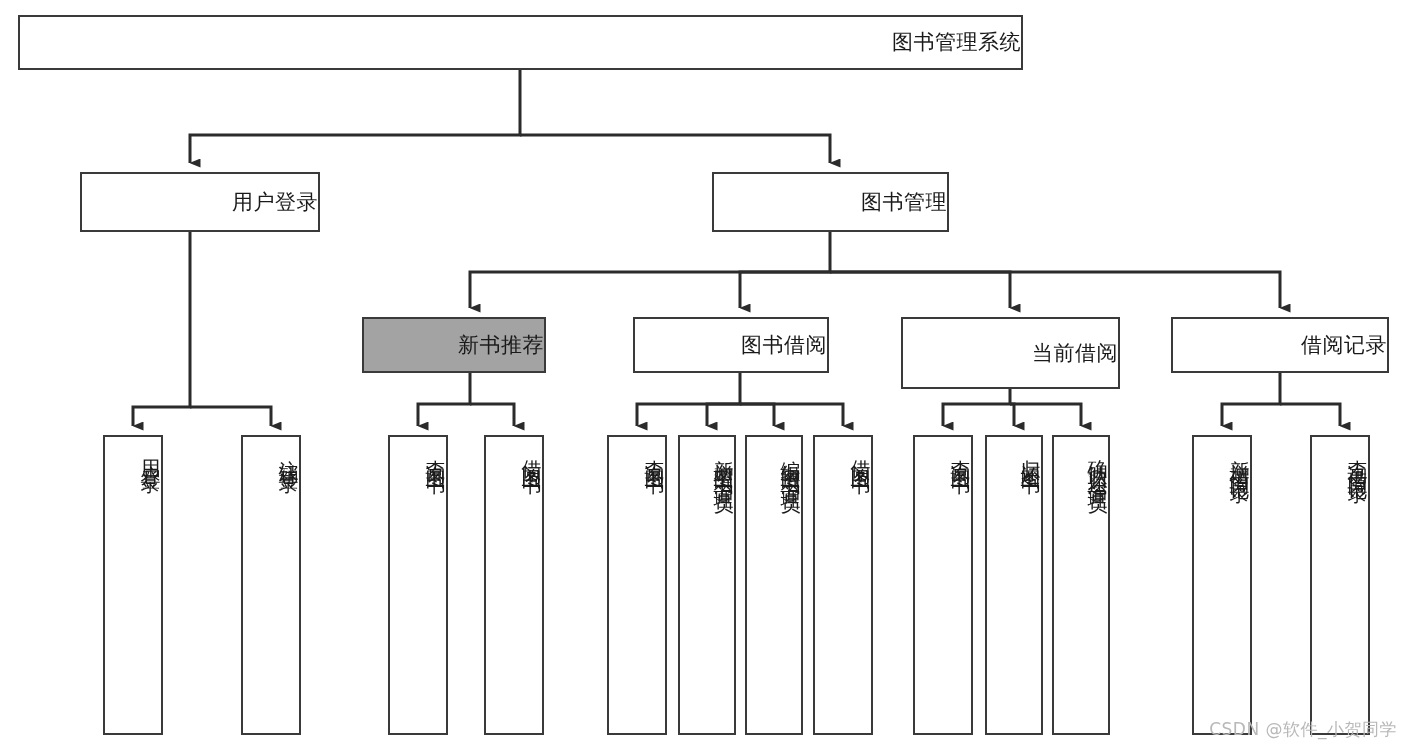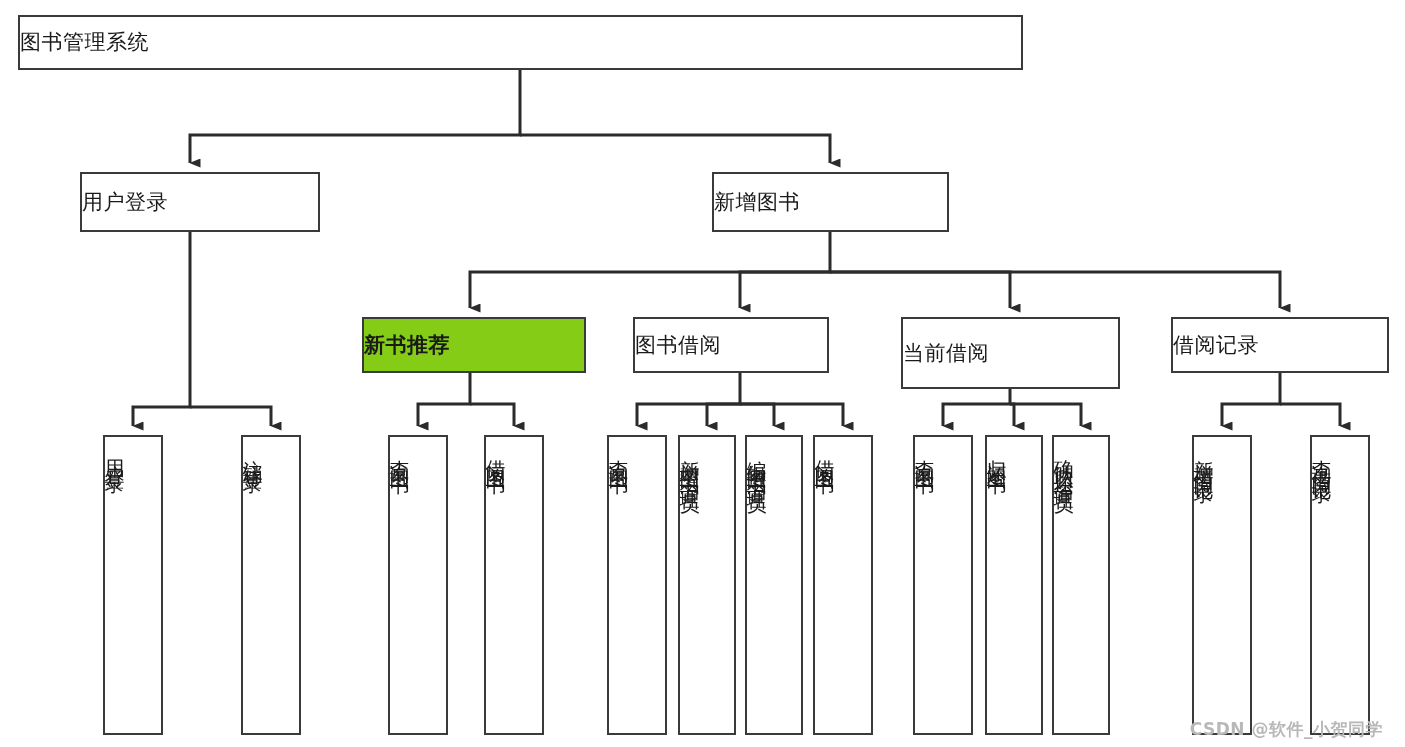--- a/index.html
+++ b/index.html
@@ -25,21 +25,21 @@
     width: 1405px;
     height: 747px;
   }
   .node {
     position: absolute;
     box-sizing: border-box;
     background: #ffffff;
     border: 2px solid #3a3a3a;
     display: flex;
     align-items: center;
-    justify-content: flex-start;
+    justify-content: flex-end;
     color: #1a1a1a;
     line-height: 1.08;
   }
   .node-label {
     display: block;
     text-align: center;
     white-space: pre-line;
   }
   .node.horiz .node-label {
     font-size: 21px;
@@ -52,28 +52,27 @@
   .node.vert .node-label {
     writing-mode: vertical-rl;
     text-orientation: upright;
     font-size: 20px;
     letter-spacing: 5px;
     line-height: 1;
     height: auto;
   }
   #watermark {
     position: absolute;
-    right: 22px;
+    right: 8px;
     bottom: 6px;
     font-size: 17px;
     color: #b8b8b8;
     letter-spacing: 0.5px;
     white-space: nowrap;
     pointer-events: none;
-    font-weight: bold;
   }
 </style>
 </head>
 <body>
 
 <div id="diagram-root">
 
   <svg id="edge-layer" viewBox="0 0 1405 747" width="1405" height="747" xmlns="http://www.w3.org/2000/svg">
     <defs>
       <marker id="arrowhead" markerWidth="9" markerHeight="11" refX="4.5" refY="10.5" orient="auto-start-reverse" markerUnits="userSpaceOnUse">
@@ -104,23 +103,23 @@
   </svg>
 
   <div id="nodes-layer">
       <div class="node horiz" style="left: 18px; top: 15px; width: 1005px; height: 55px; border-color: rgb(58, 58, 58); background: rgb(255, 255, 255); color: rgb(26, 26, 26);">
         <span class="node-label">图书管理系统</span>
       </div>
       <div class="node horiz" style="left: 80px; top: 172px; width: 240px; height: 60px; border-color: rgb(58, 58, 58); background: rgb(255, 255, 255); color: rgb(26, 26, 26);">
         <span class="node-label">用户登录</span>
       </div>
       <div class="node horiz" style="left: 712px; top: 172px; width: 237px; height: 60px; border-color: rgb(58, 58, 58); background: rgb(255, 255, 255); color: rgb(26, 26, 26);">
-        <span class="node-label">新增图书</span>
+        <span class="node-label">图书管理</span>
       </div>
-      <div class="node horiz" style="left: 362px; top: 317px; width: 224px; height: 56px; border-color: rgb(58, 58, 58); background: #84cc16; color: rgb(26, 26, 26); font-weight: bold;">
+      <div class="node horiz" style="left: 362px; top: 317px; width: 184px; height: 56px; border-color: rgb(58, 58, 58); background: #a3a3a3; color: rgb(26, 26, 26);">
         <span class="node-label">新书推荐</span>
       </div>
       <div class="node horiz" style="left: 633px; top: 317px; width: 196px; height: 56px; border-color: rgb(58, 58, 58); background: rgb(255, 255, 255); color: rgb(26, 26, 26);">
         <span class="node-label">图书借阅</span>
       </div>
       <div class="node horiz" style="left: 901px; top: 317px; width: 219px; height: 72px; border-color: rgb(58, 58, 58); background: rgb(255, 255, 255); color: rgb(26, 26, 26);">
         <span class="node-label">当前借阅</span>
       </div>
       <div class="node horiz" style="left: 1171px; top: 317px; width: 218px; height: 56px; border-color: rgb(58, 58, 58); background: rgb(255, 255, 255); color: rgb(26, 26, 26);">
         <span class="node-label">借阅记录</span>

